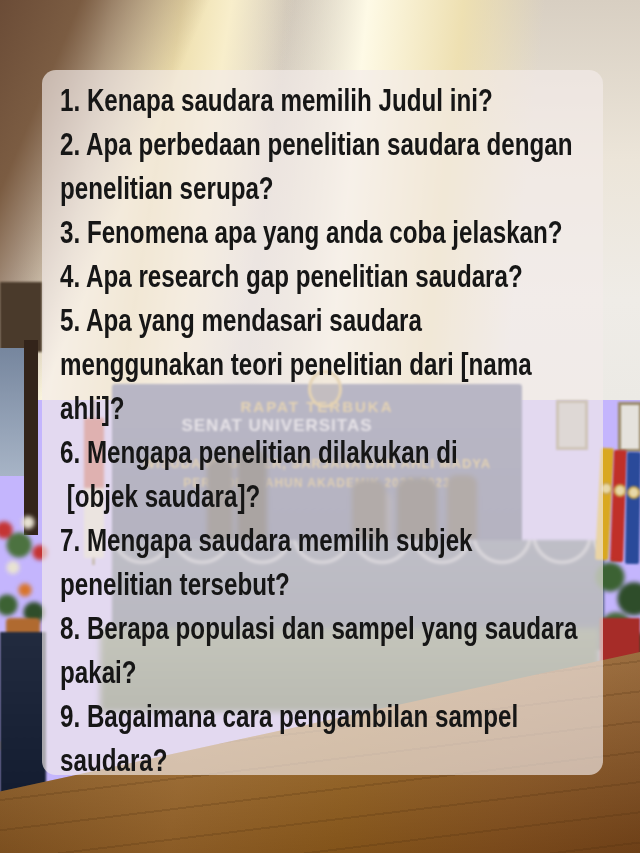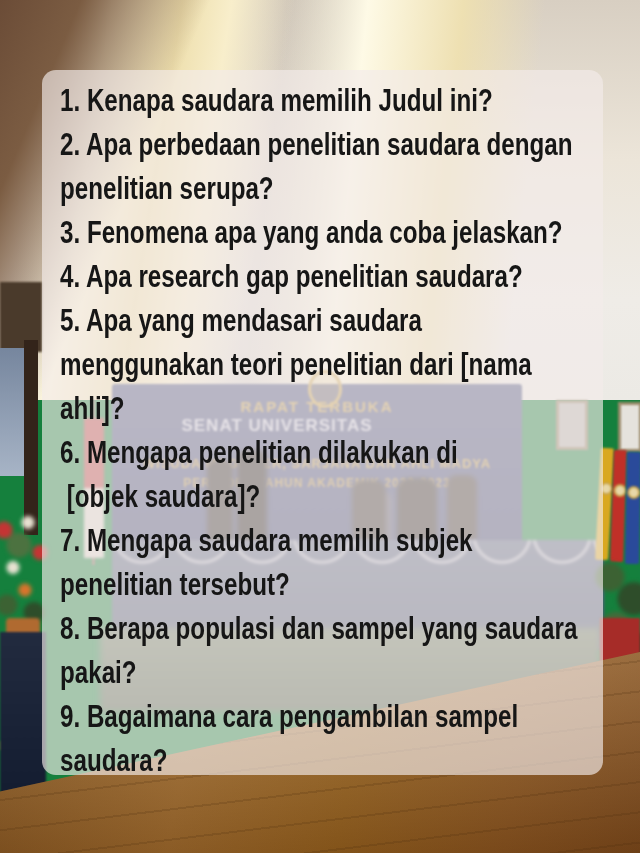--- a/index.html
+++ b/index.html
@@ -1,18 +1,18 @@
 <!DOCTYPE html>
 <html><head>
 <meta charset="utf-8">
 <style>
   html,body{margin:0;padding:0;background:#222;}
   .frame{
     position:relative;width:640px;height:853px;overflow:hidden;
-    background:#15803d;font-family:"Liberation Sans",sans-serif;
+    background:#c4b5fd;font-family:"Liberation Sans",sans-serif;
   }
   .frame *{position:absolute;}
   
   .ceiling{
     left:0;top:0;width:640px;height:400px;
     background:
       linear-gradient(113deg,#6b4c37 0%,#7b5c42 10%,rgba(123,92,66,0) 26%),
       linear-gradient(99deg,rgba(253,248,228,0) 8%,#fcf5db 16%,#eedfad 26%,#f8eecb 33%,rgba(248,238,203,0) 42%),
       linear-gradient(96deg,rgba(255,255,255,0) 42%,#fefae6 54%,#eee0b2 68%,rgba(238,224,178,0) 80%),
       linear-gradient(100deg,rgba(160,148,135,0) 30%,rgba(160,148,135,0.35) 52%,rgba(160,148,135,0) 70%),

